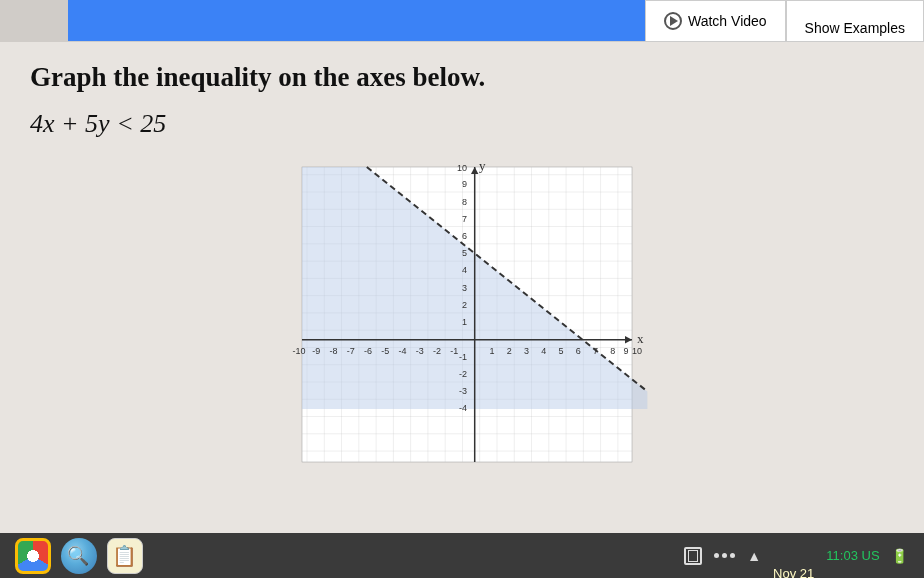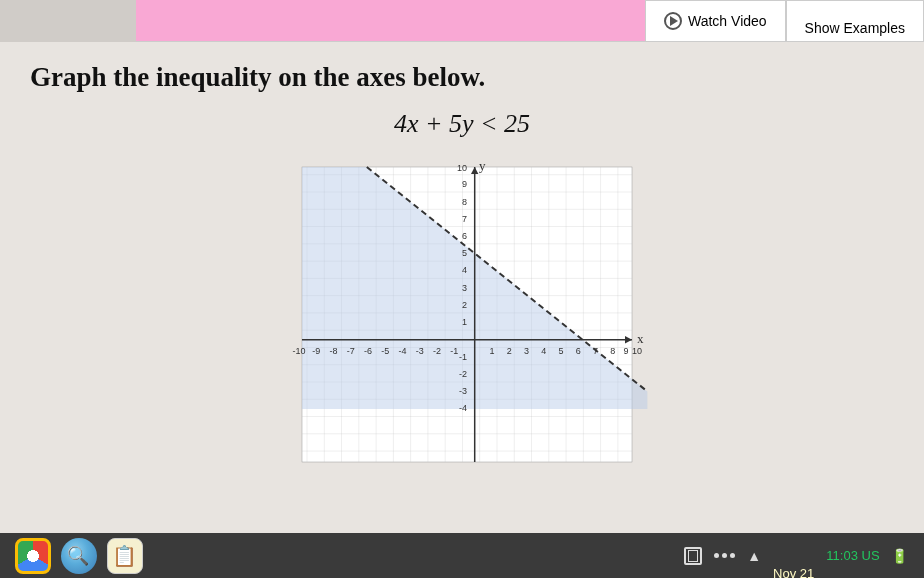--- a/index.html
+++ b/index.html
@@ -13,24 +13,24 @@
     }
 
     
     .top-bar {
       position: absolute;
       top: 0;
       right: 0;
       display: flex;
       align-items: center;
       height: 42px;
-      background: #f9a8d4;
+      background: #3b82f6;
       border-bottom: 1px solid #ccc;
       z-index: 10;
-      width: 788px;
+      width: 856px;
     }
     .top-bar-spacer { flex: 1; }
     .watch-video-btn {
       display: flex;
       align-items: center;
       gap: 6px;
       padding: 8px 18px;
       border: 1px solid #ccc;
       background: white;
       font-size: 14px;
@@ -80,21 +80,20 @@
 
     .problem-title {
       font-size: 27px;
       font-weight: bold;
       margin-bottom: 16px;
       color: #111;
       font-family: Georgia, serif;
     }
 
     .equation {
-      text-align: center;
       font-size: 26px;
       margin-bottom: 18px;
       font-family: Georgia, serif;
       color: #111;
     }
 
     
     .graph-area {
       display: flex;
       justify-content: center;

